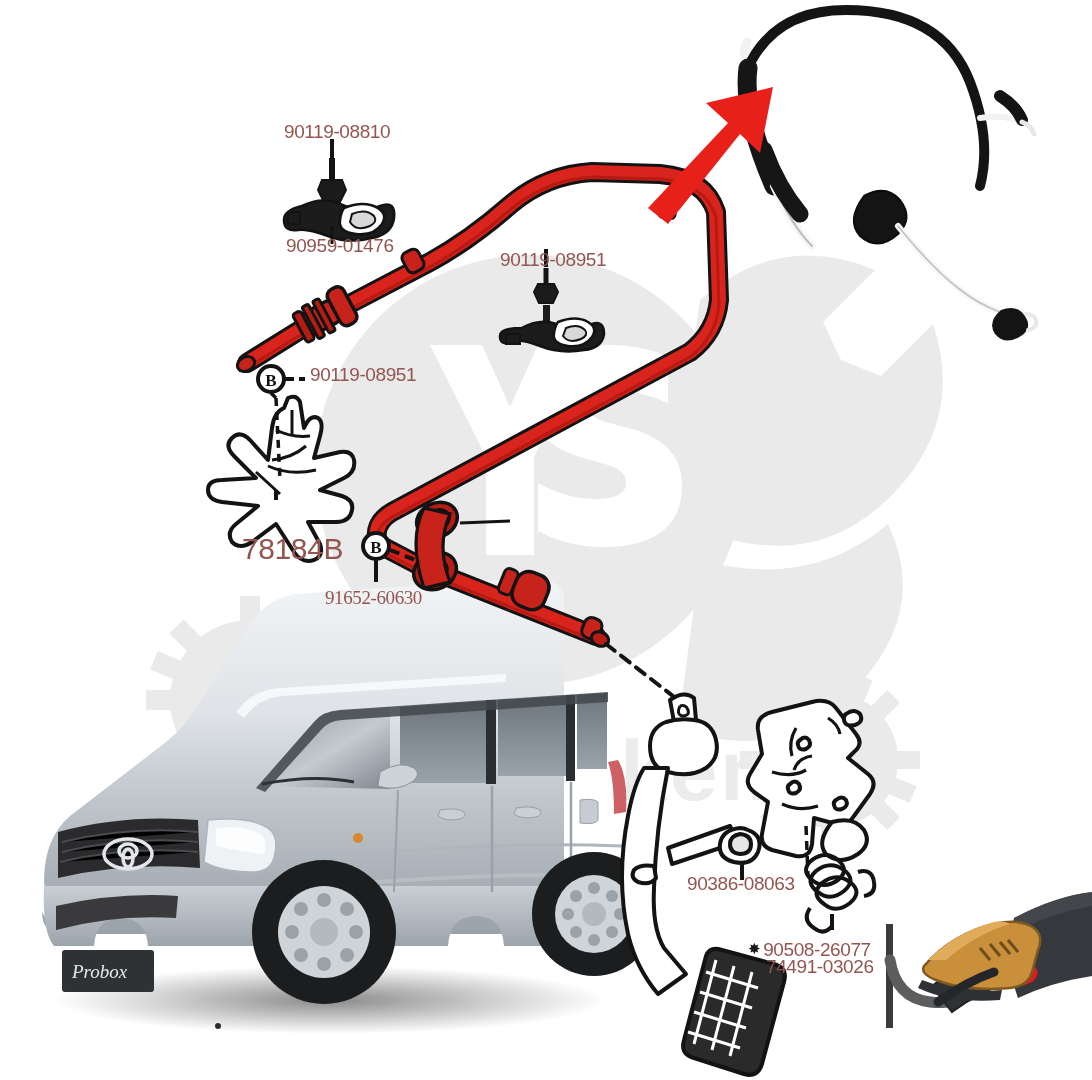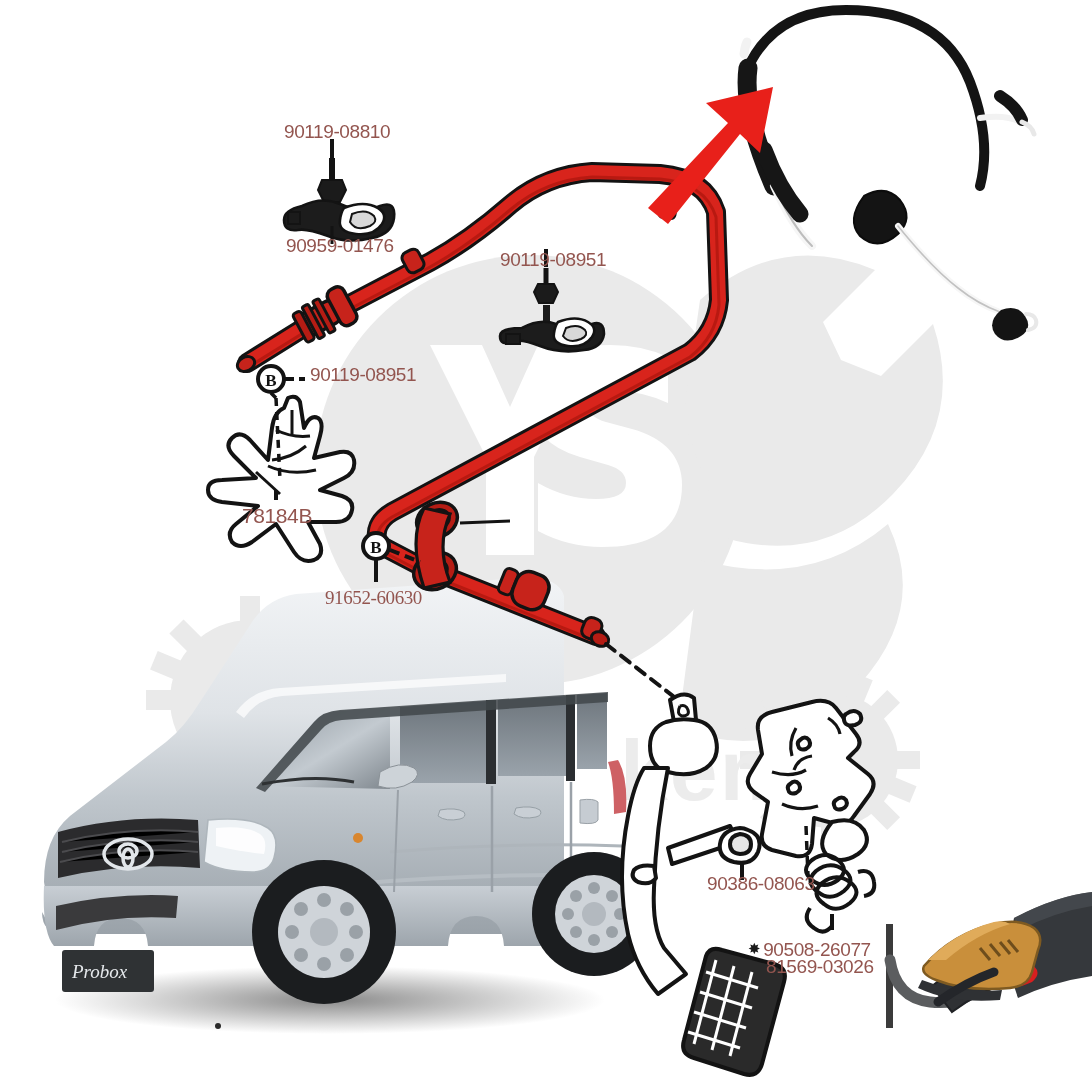--- a/index.html
+++ b/index.html
@@ -20,21 +20,21 @@
   .plabel{
     position:absolute;
     color:#93554f;
     font-family:"Liberation Sans",sans-serif;
     font-size:19px;
     font-weight:400;
     letter-spacing:-0.4px;
     white-space:nowrap;
     line-height:1.05;
   }
-  .plabel.big{font-size:21px;}
+  .plabel.big{font-size:30px;margin-top:28px;}
   .plabel.star::before{
     content:"\2738";
     color:#1a1a1a;
     font-size:15px;
     margin-right:3px;
     position:relative;
     top:-2px;
   }
   svg{display:block;overflow:visible;}
 </style>
@@ -601,20 +601,20 @@
     <div class="plabel" style="left:286px;top:236px;">90959-01476</div>
 
     <div class="plabel" style="left:500px;top:250px;">90119-08951</div>
 
     <div class="plabel" style="left:310px;top:365px;">90119-08951</div>
 
     <div class="plabel big" style="left:242px;top:505px;">78184B</div>
 
     <div class="plabel" style="left:325px;top:588px;font-family:Liberation Serif, serif;">91652-60630</div>
 
-    <div class="plabel" style="left:707px;top:874px;text-align:center;">90386-08063</div>
+    <div class="plabel" style="left:687px;top:874px;text-align:center;">90386-08063</div>
 
     <div class="plabel star" style="left:748px;top:940px;">90508-26077</div>
 
-    <div class="plabel" style="left:766px;top:957px;">81569-03026</div>
+    <div class="plabel" style="left:766px;top:957px;">74491-03026</div>
   </div>
 
 </div>
 
 </body></html>

